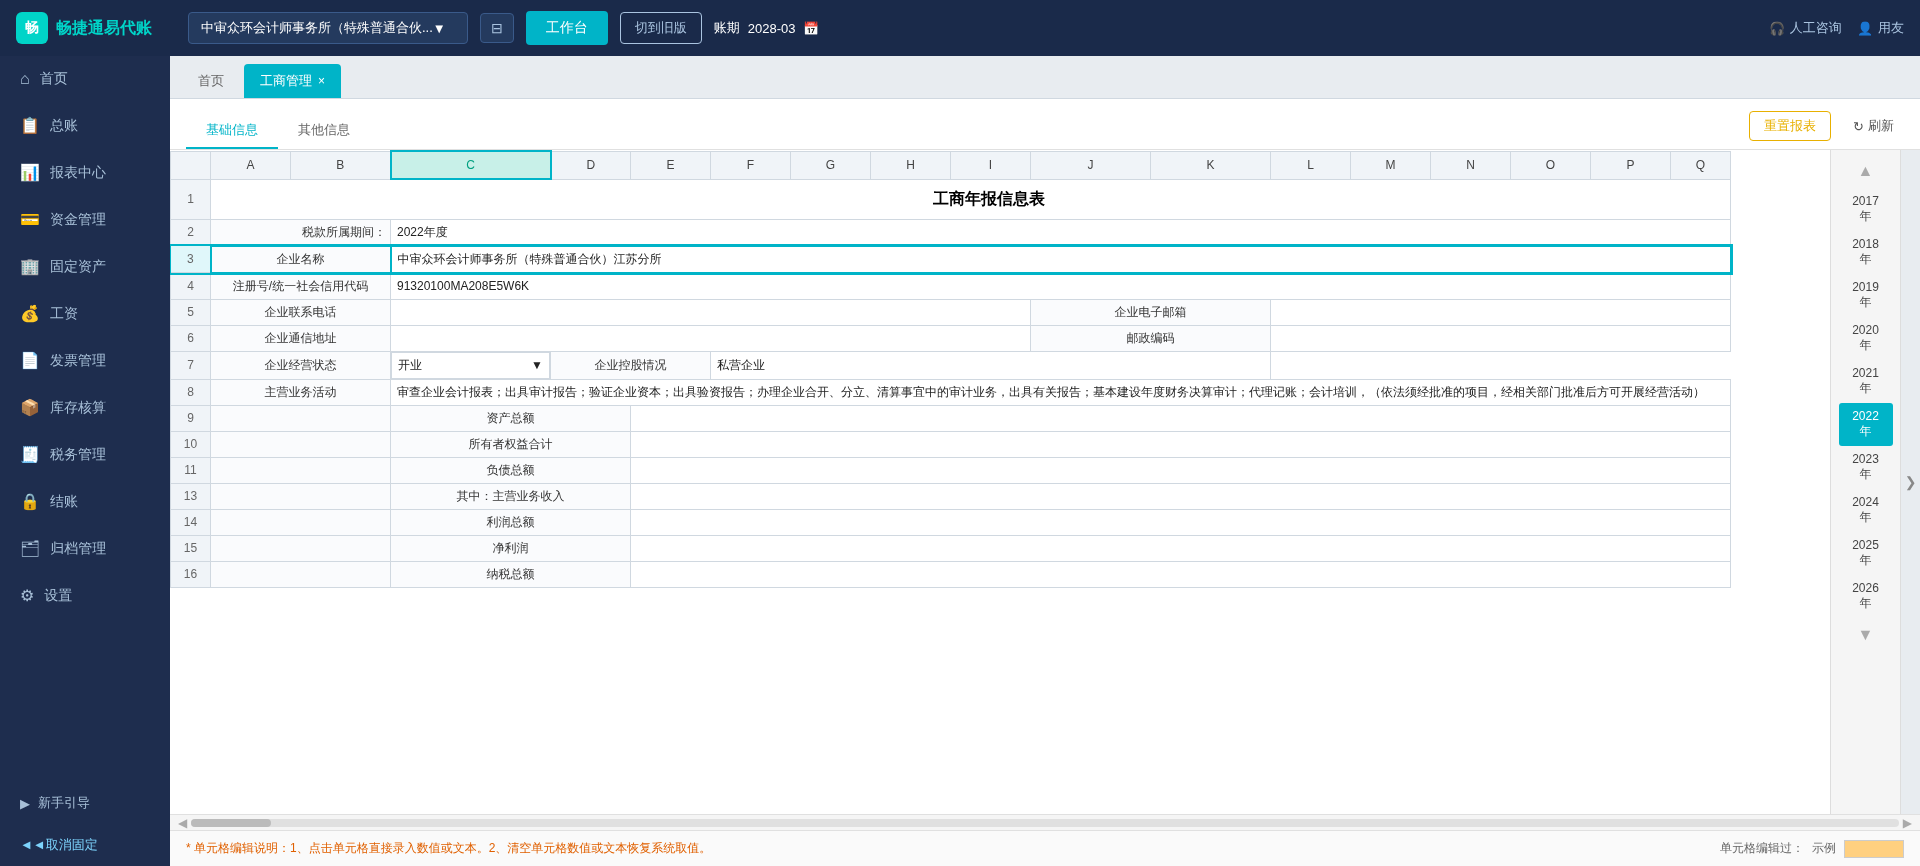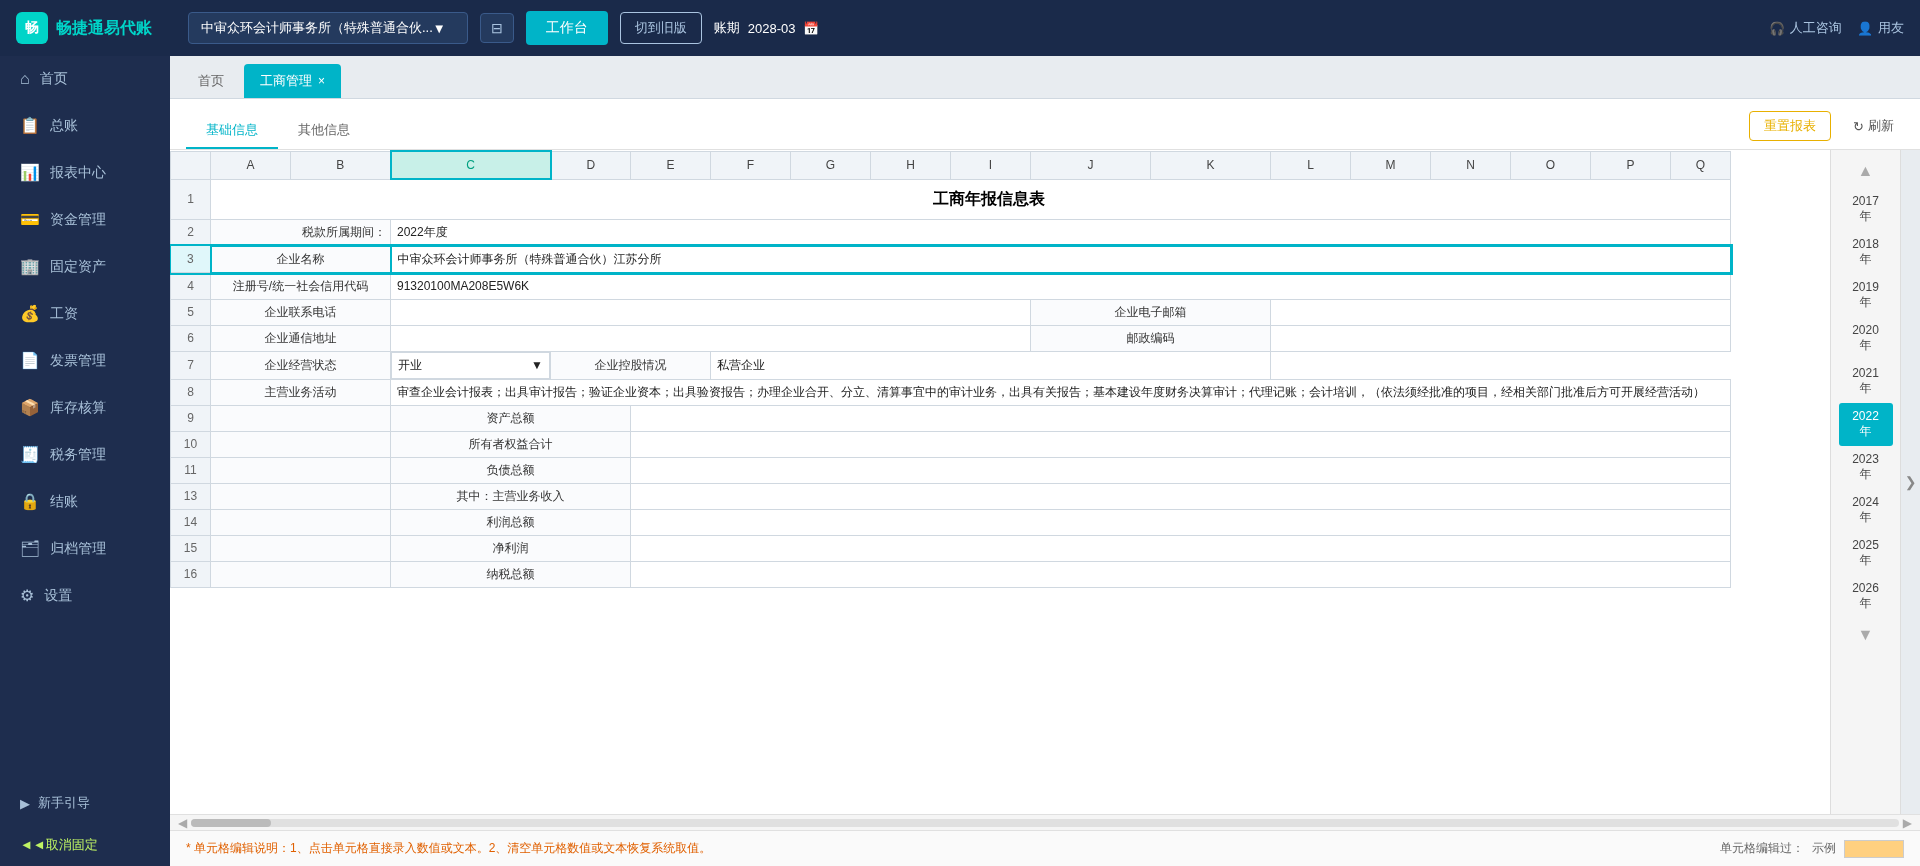--- a/index.html
+++ b/index.html
@@ -115,21 +115,21 @@
       margin-top: auto;
     }
     .sidebar-new-user {
       display: flex; align-items: center; gap: 8px;
       padding: 12px 20px;
       color: #a8c0d8; font-size: 13px; cursor: pointer;
     }
     .sidebar-cancel-pin {
       display: flex; align-items: center; gap: 8px;
       padding: 12px 20px;
-      color: #bef264; font-size: 13px; cursor: pointer;
+      color: #7dd3fc; font-size: 13px; cursor: pointer;
     }
 
     
     .content-area {
       flex: 1;
       display: flex;
       flex-direction: column;
       overflow: hidden;
       background: #f0f2f5;
     }

